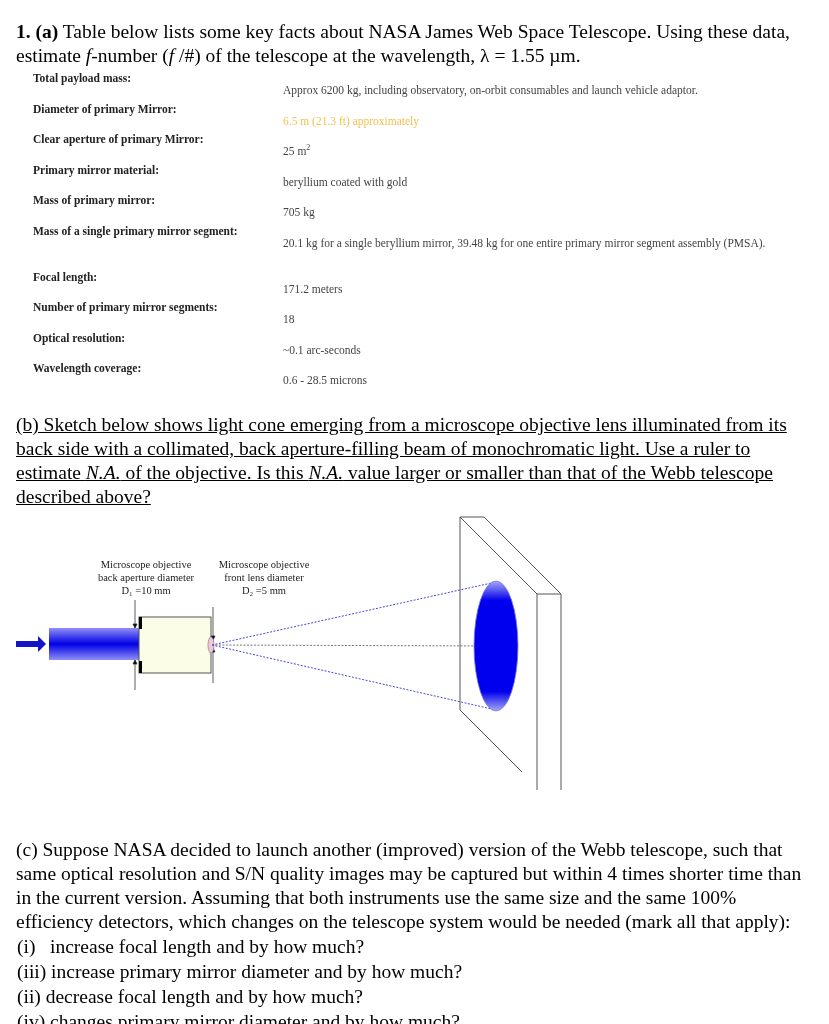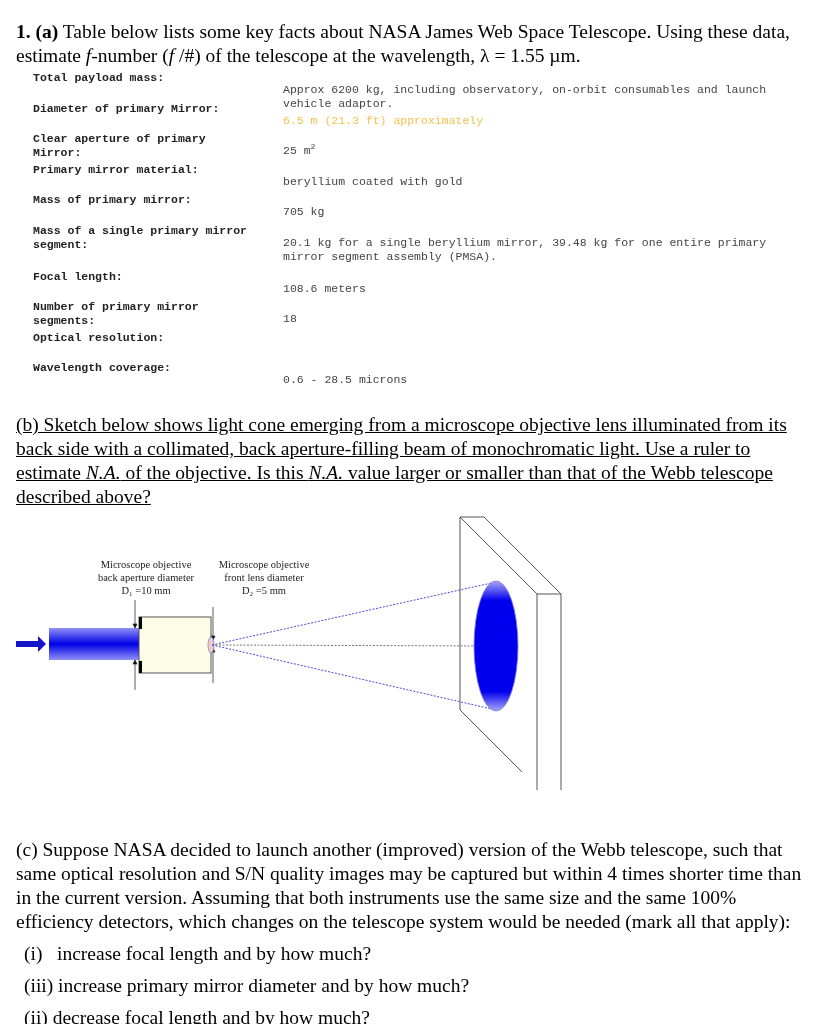--- a/index.html
+++ b/index.html
@@ -1,34 +1,34 @@
 <!DOCTYPE html>
 <html><head>
 <meta charset="utf-8">
 <style>
   html, body { margin: 0; padding: 0; background: #ffffff; }
   body { width: 829px; height: 1024px; position: relative; overflow: hidden; color: #000; }
   .serif { font-family: "Liberation Serif", "DejaVu Serif", serif; }
-  .sans { font-family: Liberation Mono, monospace; }
+  .sans { font-family: Liberation Serif, serif; }
   .para { position: absolute; left: 16px; width: 800px; font-size: 19.5px; line-height: 24px; }
   .para b { font-weight: bold; }
   .para i { font-style: italic; }
   #q-a { top: 20px; }
   #q-b { top: 413px; text-decoration: underline; }
   #q-c { top: 838px; }
   .facts { position: absolute; left: 33px; top: 68px; width: 780px; }
   .row { position: relative; height: 30.5px; font-size: 11.5px; }
   .row.tall { height: 46px; }
   .row .label { position: absolute; left: 0; top: 3px; width: 220px; font-weight: bold; color: #222; line-height: 14px; }
   .row .value { position: absolute; left: 250px; top: 15px; width: 520px; color: #444; line-height: 14px; }
   .row .value.highlight { color: #f2c14e; }
   sup { font-size: 8px; vertical-align: super; line-height: 0; }
   .diagram { position: absolute; left: 0; top: 510px; width: 829px; height: 280px; }
   .list { list-style: none; padding: 0; margin: 0; }
-  .list li { margin: 8px; }
+  .list li { margin: 1px; }
 </style>
 </head>
 <body>
 
 <div id="q-a" class="para serif">
   <b>1.</b>
   <b>(a)</b><span> Table below lists some key facts about NASA James Web Space Telescope. Using these data, estimate </span><i>f</i><span>-number (</span><i>f</i><span> /#) of the telescope at the wavelength, λ = 1.55 µm.</span>
 </div>
 
 <div class="facts sans">
@@ -51,28 +51,29 @@
   <div class="row">
     <div class="label">Mass of primary mirror:</div>
     <div class="value">705 kg</div>
   </div>
   <div class="row tall">
     <div class="label">Mass of a single primary mirror segment:</div>
     <div class="value">20.1 kg for a single beryllium mirror, 39.48 kg for one entire primary mirror segment assembly (PMSA).</div>
   </div>
   <div class="row">
     <div class="label">Focal length:</div>
-    <div class="value">108.6 meters</div>
+    <div class="value">171.2 meters</div>
   </div>
   <div class="row">
     <div class="label">Number of primary mirror segments:</div>
     <div class="value">18</div>
   </div>
   <div class="row">
     <div class="label">Optical resolution:</div>
+    <div class="value">~0.1 arc-seconds</div>
   </div>
   <div class="row">
     <div class="label">Wavelength coverage:</div>
     <div class="value">0.6 - 28.5 microns</div>
   </div>
 </div>
 
 <div id="q-b" class="para serif">
   <span>(b) Sketch below shows light cone emerging from a microscope objective lens illuminated from its back side with a collimated, back aperture-filling beam of monochromatic light. Use a ruler to estimate </span><i>N.A.</i><span> of the objective. Is this </span><i>N.A.</i><span> value larger or smaller than that of the Webb telescope described above?</span>
 </div>

